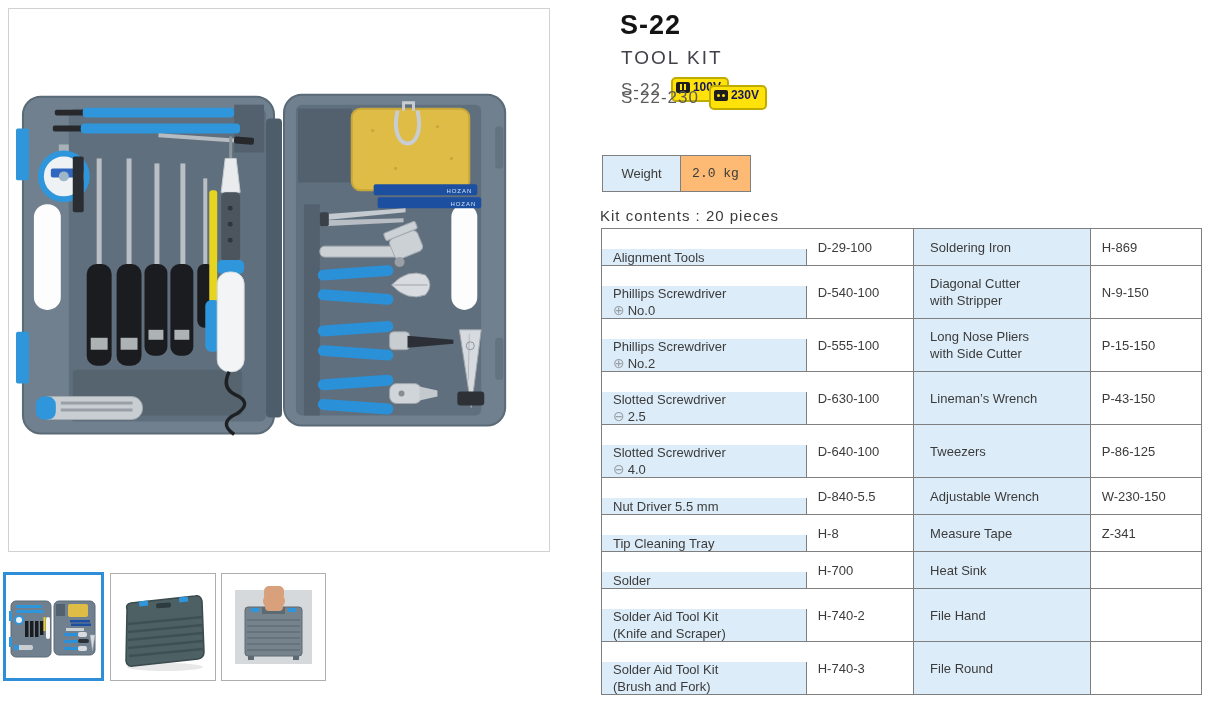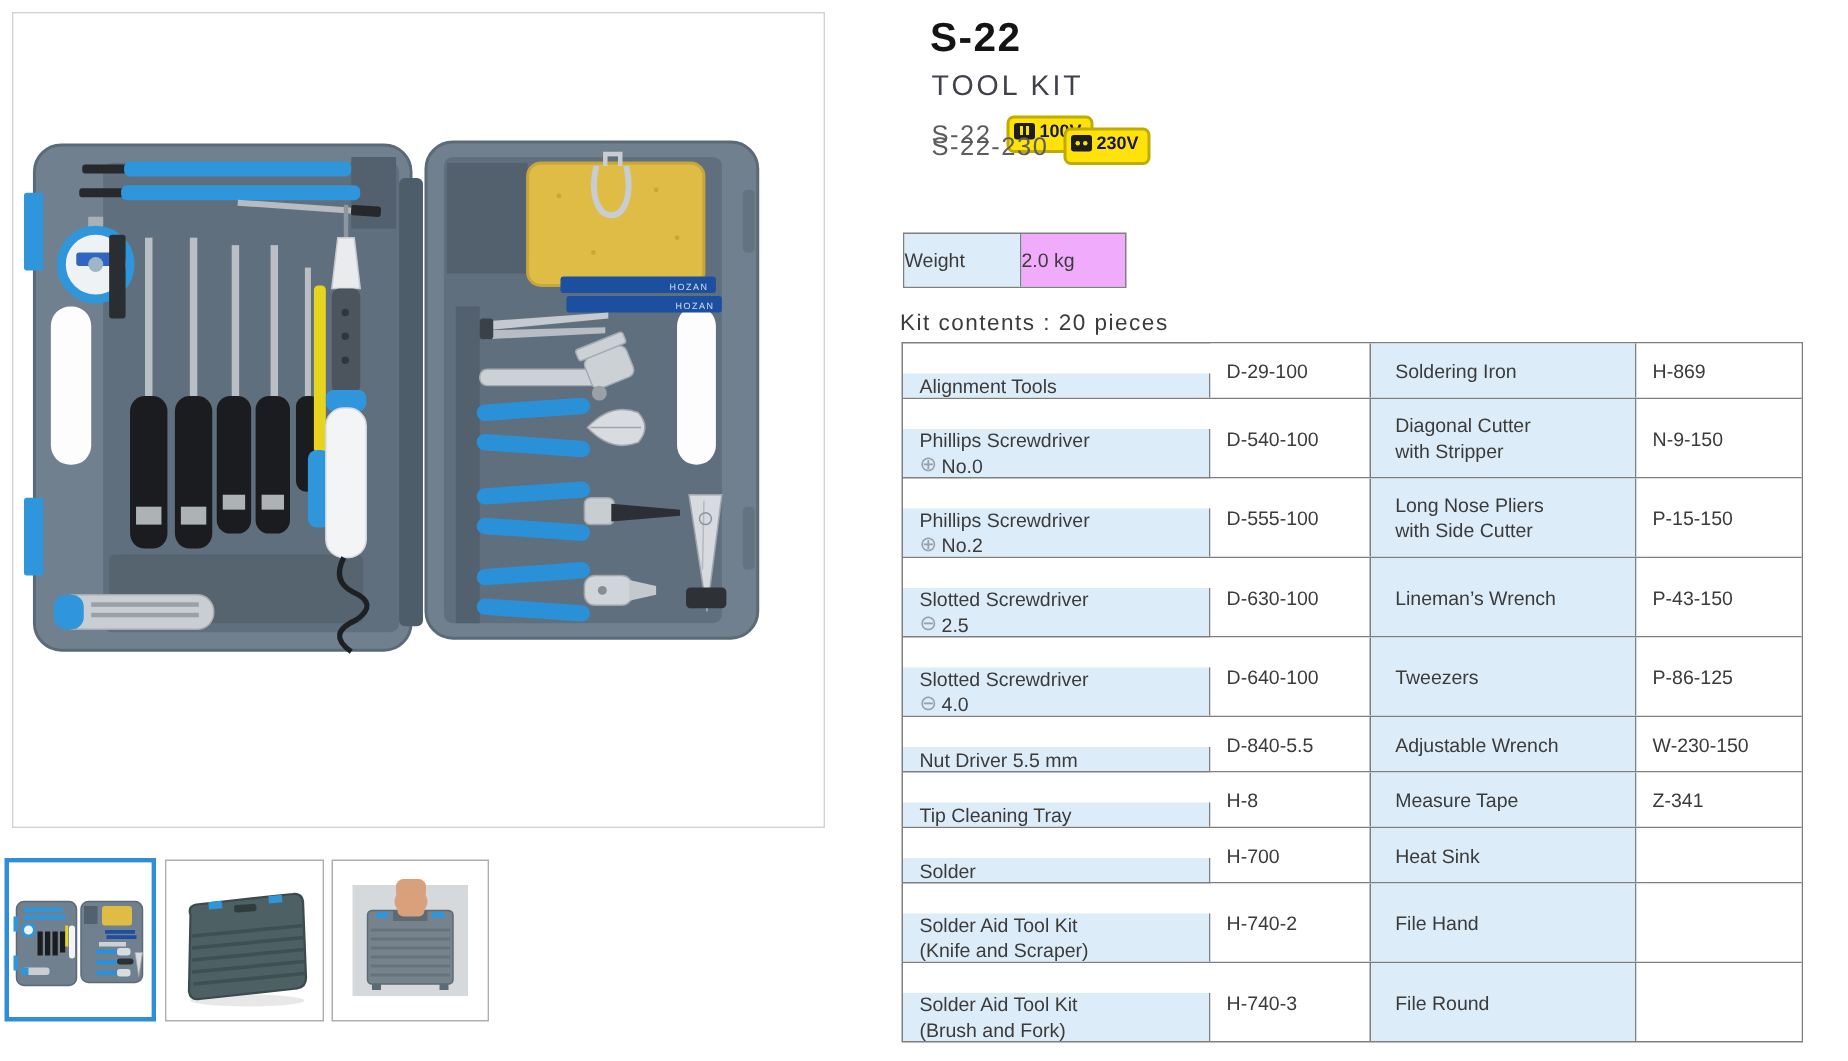--- a/index.html
+++ b/index.html
@@ -28,23 +28,23 @@
   #variant2{top:85px;}
   .badge{display:inline-flex;align-items:center;gap:3px;background:#ffe20a;border:2px solid #c0ab00;
          border-radius:5px;padding:1px 6px 6px 3px;font-size:12px;font-weight:bold;color:#17175c;
          letter-spacing:0;}
   .plug{display:inline-flex;align-items:center;justify-content:center;gap:2px;width:14px;height:11px;
         background:#1e1e1e;border-radius:2px;}
   .plug .bar{width:2px;height:6px;background:#ffe20a;}
   .plug .dot{width:3px;height:3px;border-radius:50%;background:#ffe20a;}
 
   #weight-table{position:absolute;left:602px;top:155px;display:flex;border:1px solid #7f7f7f;}
-  .wcell{height:35px;line-height:35px;font-size:13px;color:#3b3b3b;text-align:left;}
+  .wcell{height:35px;line-height:35px;font-size:13px;color:#3b3b3b;text-align:center;}
   .wlabel{width:78px;background:#dcecf8;border-right:1px solid #7f7f7f;}
-  .wvalue{width:69px;background:#f0abfc;}
+  .wvalue{width:69px;background:#fdba74;font-family:Liberation Mono, monospace;}
 
   #kit-heading{position:absolute;left:600px;top:207px;font-size:15px;color:#3b3b3b;letter-spacing:1px;}
 
   #kit-table{position:absolute;left:601px;top:228px;width:601px;border:1px solid #7f7f7f;}
   .tr{display:flex;border-bottom:1px solid #7f7f7f;}
   .tr:last-child{border-bottom:none;}
   .tr.short{height:37px;}
   .tr.tall{height:53px;}
   .tr:last-child.tall{height:52px;}
   .td{border-right:1px solid #7f7f7f;display:flex;flex-direction:column;justify-content:center;

